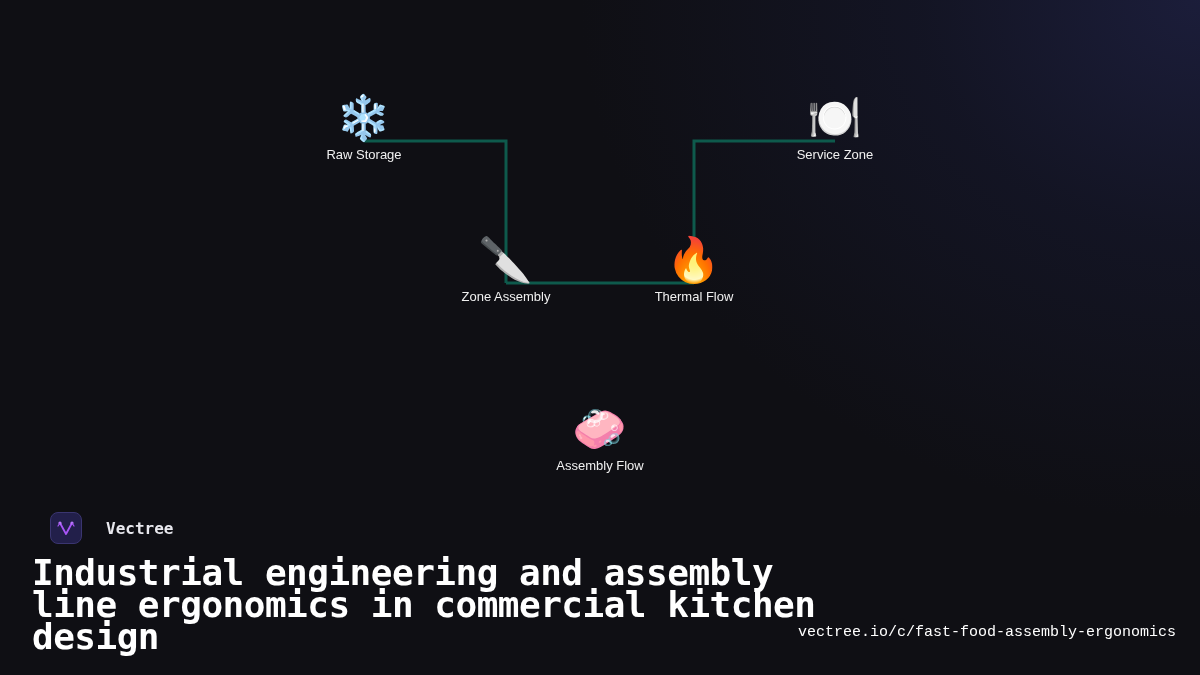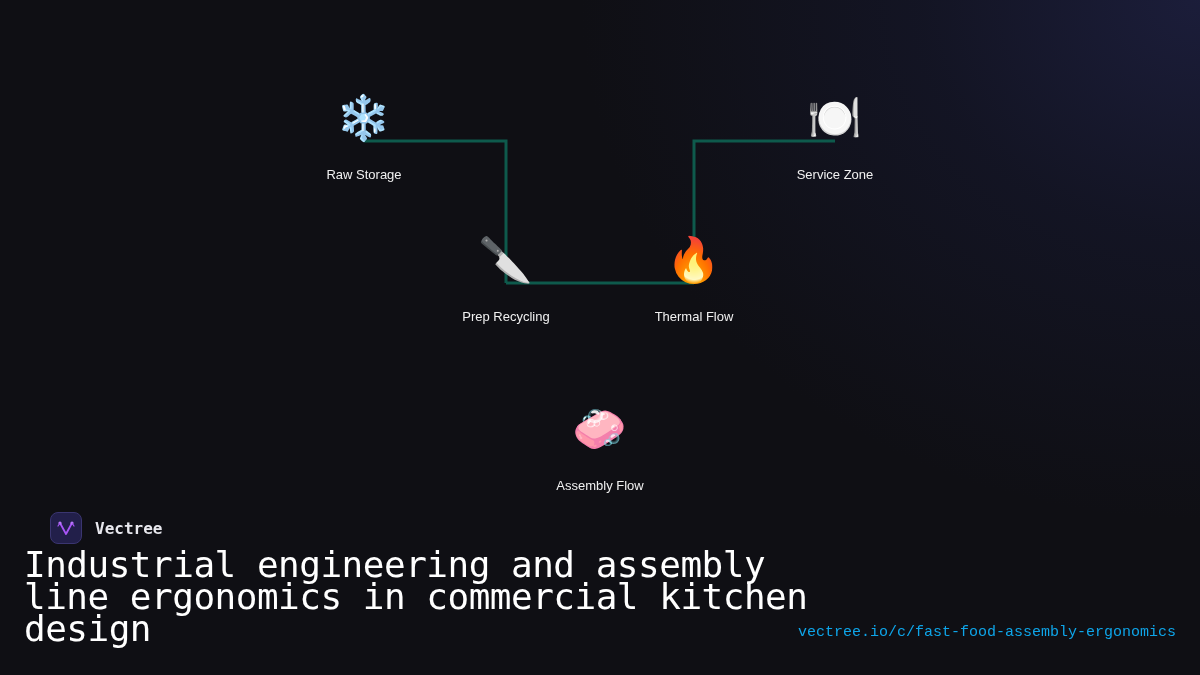--- a/index.html
+++ b/index.html
@@ -15,41 +15,41 @@
       pointer-events: none;
     }
     .diagram { position: absolute; inset: 0; }
     .diagram svg.flow { position: absolute; left: 0; top: 0; }
     .node { position: absolute; width: 140px; text-align: center; }
     .node .icon {
       display: block; font-size: 44px; line-height: 50px; height: 50px;
       font-family: "DejaVu Sans", sans-serif;
     }
     .node .label {
-      display: block; margin-top: 24px; font-size: 13px; color: #f0f0f0;
+      display: block; margin-top: 4px; font-size: 13px; color: #f0f0f0;
     }
     .brand {
-      position: absolute; left: 24px; top: 512px; display: flex; align-items: center; gap: 13px; padding-left: 26px;
+      position: absolute; left: 24px; top: 512px; display: flex; align-items: center; gap: 24px; padding-left: 26px;
     }
     .brand .logo {
       width: 32px; height: 32px; border-radius: 8px; background: #221f4a;
       border: 1px solid #3a3570; box-sizing: border-box;
       display: flex; align-items: center; justify-content: center;
     }
     .brand .name {
       font-family: "DejaVu Sans Mono", monospace; font-weight: bold; font-size: 16px; color: #e8e8ee;
     }
     .title {
-      position: absolute; left: 24px; top: 549px; width: 800px; margin: 0;
-      font-family: "DejaVu Sans Mono", monospace; font-weight: normal;
+      position: absolute; left: 24px; top: 549px; width: 800px; margin: 8px;
+      font-family: "DejaVu Sans Mono", monospace; font-weight: bold;
       font-size: 36px; line-height: 32px; color: #ffffff; letter-spacing: -0.5px;
     }
     .url {
       position: absolute; right: 24px; top: 624px;
-      font-family: "Liberation Mono", monospace; font-size: 15px; color: #0ea5e9;
+      font-family: "Liberation Mono", monospace; font-size: 15px; color: #ffffff;
     }
   </style>
 </head>
 <body>
 
 <div class="bg-glow"></div>
 
 <div class="diagram">
   <svg class="flow" width="1200" height="675">
     <polyline points="364,141 506,141 506,283" fill="none" stroke="#0e5a4c" stroke-width="3"></polyline>
@@ -57,21 +57,21 @@
     <polyline points="694,283 694,141 835,141" fill="none" stroke="#0e5a4c" stroke-width="3"></polyline>
   </svg>
 
   <div class="node" style="left:294px; top:93px;">
     <span class="icon">❄️</span>
     <span class="label">Raw Storage</span>
   </div>
 
   <div class="node" style="left:436px; top:235px;">
     <span class="icon">🔪</span>
-    <span class="label">Prep Recycling</span>
+    <span class="label">Zone Assembly</span>
   </div>
 
   <div class="node" style="left:624px; top:235px;">
     <span class="icon">🔥</span>
     <span class="label">Thermal Flow</span>
   </div>
 
   <div class="node" style="left:765px; top:93px;">
     <span class="icon">🍽️</span>
     <span class="label">Service Zone</span>

